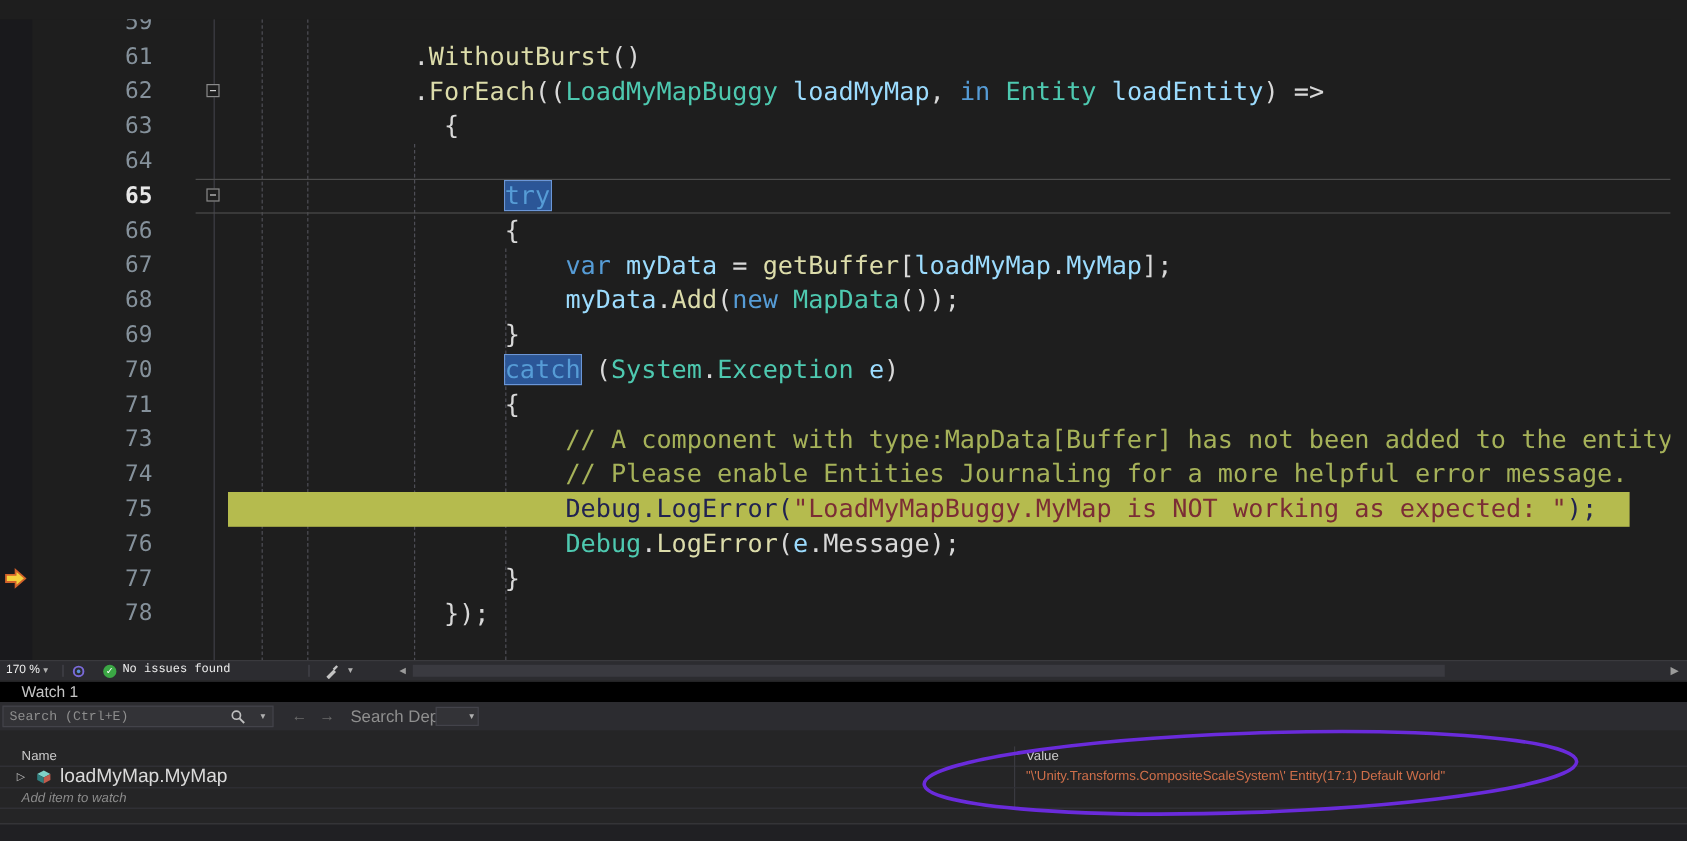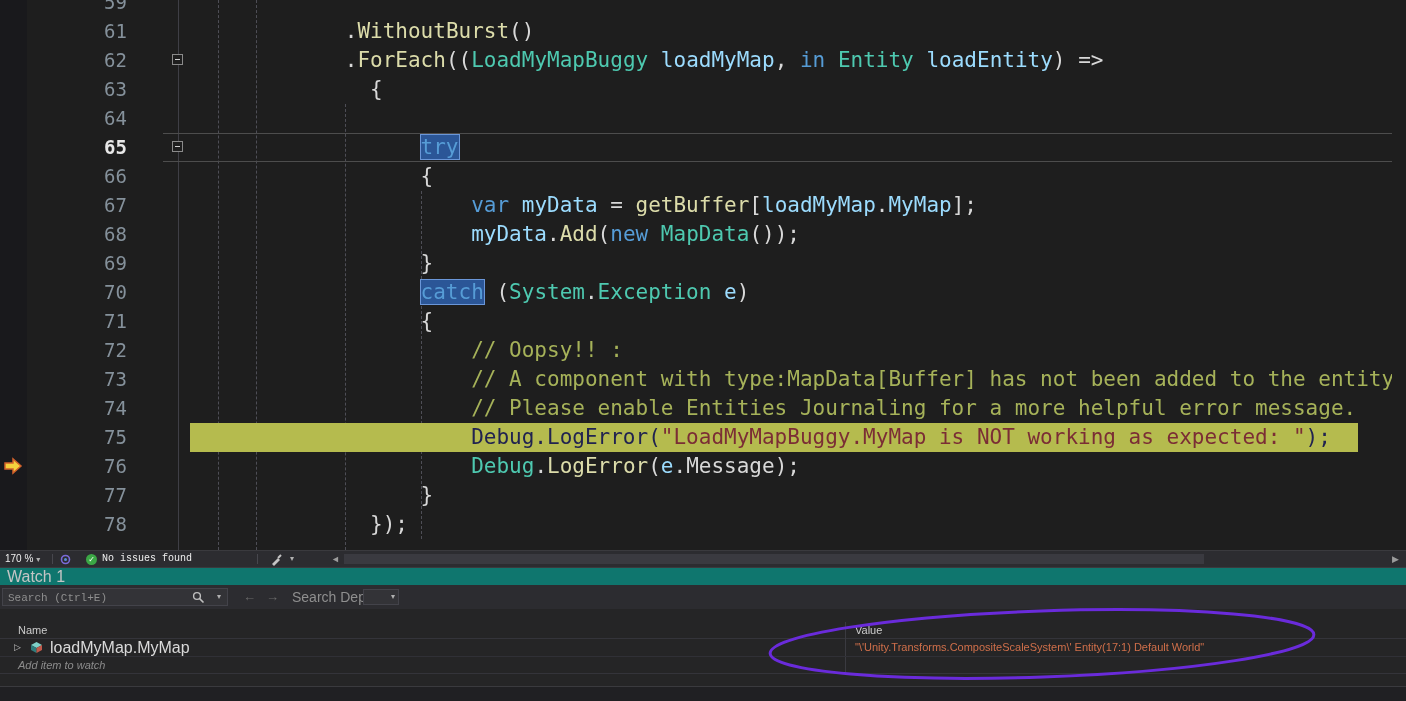--- a/index.html
+++ b/index.html
@@ -1,21 +1,21 @@
 <!DOCTYPE html>
 <html><head>
 <meta charset="utf-8">
 <style>
   html,body{margin:0;padding:0;}
   body{
     width:1406px;height:701px;position:relative;overflow:hidden;
     background:#1e1e1e;font-family:"Liberation Sans",sans-serif;
   }
   
-  #editor{position:absolute;left:0;top:0;width:1392px;height:550px;overflow:hidden;background:#1e1e1e;}
+  #editor{position:absolute;left:0;top:16px;width:1392px;height:550px;overflow:hidden;background:#1e1e1e;}
   .glyph-margin{position:absolute;left:0;top:0;width:27px;height:550px;background:#19191c;}
   .vline{position:absolute;left:178px;top:0;width:1px;height:550px;background:#3f3f46;}
   .iguide{position:absolute;width:0;border-left:1px dashed #4e4e56;}
   .g1{left:218px;top:0;height:550px;}
   .g2{left:256px;top:0;height:550px;}
   .g3{left:345px;top:104px;height:446px;}
   .g4{left:421px;top:191px;height:348px;}
   #code-lines{position:absolute;left:0;top:-12px;width:1406px;}
   .row{position:relative;height:29px;}
   .num{position:absolute;left:55px;width:72px;text-align:right;
@@ -39,23 +39,23 @@
   #ebar .txt{font-size:10px;color:#eeeeee;line-height:16px;}
   .zoom{position:absolute;left:5px;top:0;}
   .caret{font-size:8px;color:#b0b0b0;}
   .vsep{position:absolute;top:3px;width:1px;height:10px;background:#47474d;}
   .check-dot{position:absolute;left:86px;top:3px;width:11px;height:11px;border-radius:50%;
              background:#3ba745;color:#fff;font-size:8px;line-height:11px;text-align:center;}
   .noissues{position:absolute;left:102px;top:0;font-family:Liberation Mono, monospace;}
   .scroll-arrow{position:absolute;top:0;font-size:9px;color:#9b9b9b;line-height:16px;}
   .hthumb{position:absolute;left:344px;top:3px;width:860px;height:10px;background:#3a3a40;}
   
-  #wtitle{position:absolute;left:0;top:567px;width:1406px;height:18px;background:#0f766e;
+  #wtitle{position:absolute;left:0;top:567px;width:1406px;height:18px;background:#000000;
           border-top:1px solid #3a3a3e;box-sizing:border-box;
-          color:#c5c5c5;font-size:16px;line-height:17px;padding-left:7px;}
+          color:#c5c5c5;font-size:13px;line-height:17px;padding-left:18px;}
   #wtoolbar{position:absolute;left:0;top:585px;width:1406px;height:24px;background:#2c2c30;}
   .searchbox{position:absolute;left:2px;top:3px;width:226px;height:18px;background:#333337;
              border:1px solid #43434a;box-sizing:border-box;}
   .searchbox input{position:absolute;left:3px;top:1px;width:170px;height:14px;background:transparent;
                    border:0;outline:0;color:#c0c0c0;font-size:11px;font-family:Liberation Mono, monospace;}
   .searchbox input::placeholder{color:#8f8f8f;opacity:1;}
   .mag{position:absolute;right:22px;top:2px;}
   .sb-caret{position:absolute;right:6px;top:3px;}
   .navarrow{position:absolute;top:0;font-size:13px;color:#6a6a6a;line-height:24px;}
   .sdlabel{position:absolute;left:292px;top:0;font-size:14px;color:#8f8f8f;line-height:24px;}
@@ -137,24 +137,20 @@
       </div>
       <div class="row">
         <span class="num">70</span>
         <span class="code"><span class="pl">                  </span><span class="kw box">catch</span><span class="pl"> (</span><span class="ty">System</span><span class="pl">.</span><span class="ty">Exception</span><span class="pl"> </span><span class="va">e</span><span class="pl">)</span></span>
       </div>
       <div class="row">
         <span class="num">71</span>
         <span class="code"><span class="pl">                  {</span></span>
       </div>
       <div class="row">
-        <span class="num">72</span>
-        <span class="code"><span class="pl">                      </span><span class="cm">// Oopsy!! :</span></span>
-      </div>
-      <div class="row">
         <span class="num">73</span>
         <span class="code"><span class="pl">                      </span><span class="cm">// A component with type:MapData[Buffer] has not been added to the entity</span></span>
       </div>
       <div class="row">
         <span class="num">74</span>
         <span class="code"><span class="pl">                      </span><span class="cm">// Please enable Entities Journaling for a more helpful error message.</span></span>
       </div>
       <div class="row">
         <div class="hlbar" style="background: rgb(181, 187, 78);"></div>
         <span class="num">75</span>

